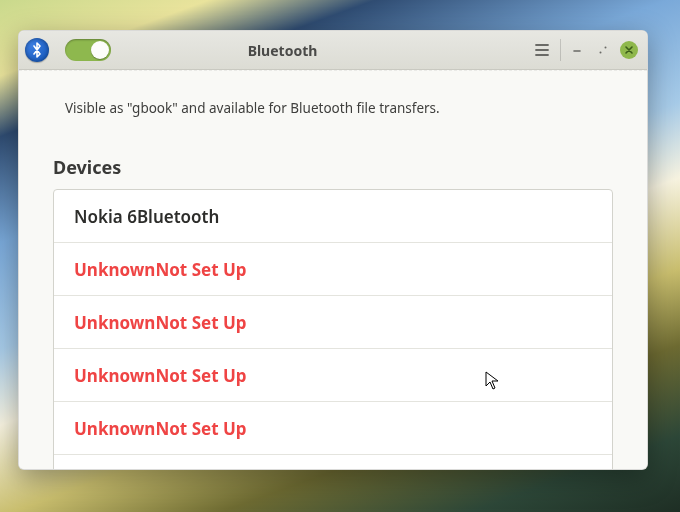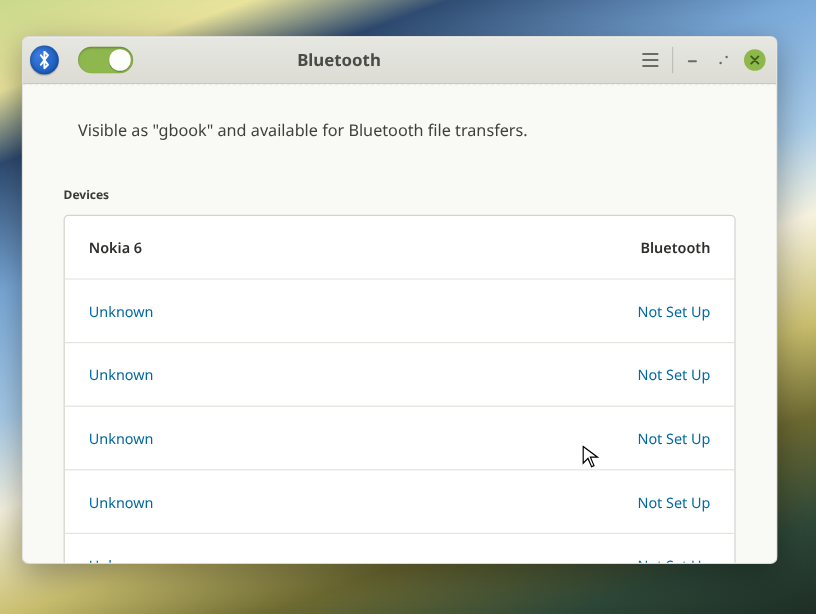--- a/index.html
+++ b/index.html
@@ -142,50 +142,51 @@
   }
 
   .visibility-line {
     font-size: 13.5px;
     color: #3f3f3d;
     padding: 12px 12px 8px 12px;
   }
 
   .section-title {
     font-weight: 700;
-    font-size: 10px;
+    font-size: 18px;
     color: #3a3a38;
     margin: 30px 0 10px 0;
   }
 
   .device-list {
     border: 1px solid #d3d3cc;
     border-radius: 4px;
     background: #ffffff;
   }
 
   .device-row {
     display: flex;
-    justify-content: space-between;
+    justify-content: flex-start;
     align-items: center;
     height: 52px;
     padding: 0 20px;
     border-bottom: 1px solid #e4e4de;
-    font-size: 12px;
+    font-size: 17px;
   }
   .device-row:last-child { border-bottom: none; }
 
   .device-row.active .dname,
   .device-row.active .dstatus {
     color: #2d2d2b;
     font-weight: 600;
   }
   .device-row .dname,
   .device-row .dstatus {
-    color: #0369a1;
+    color: #ef4444;
+    font-weight: bold;
   }
 
   
   .cursor {
     position: absolute;
     left: 485px;
     top: 371px;
     pointer-events: none;
   }
 </style>

